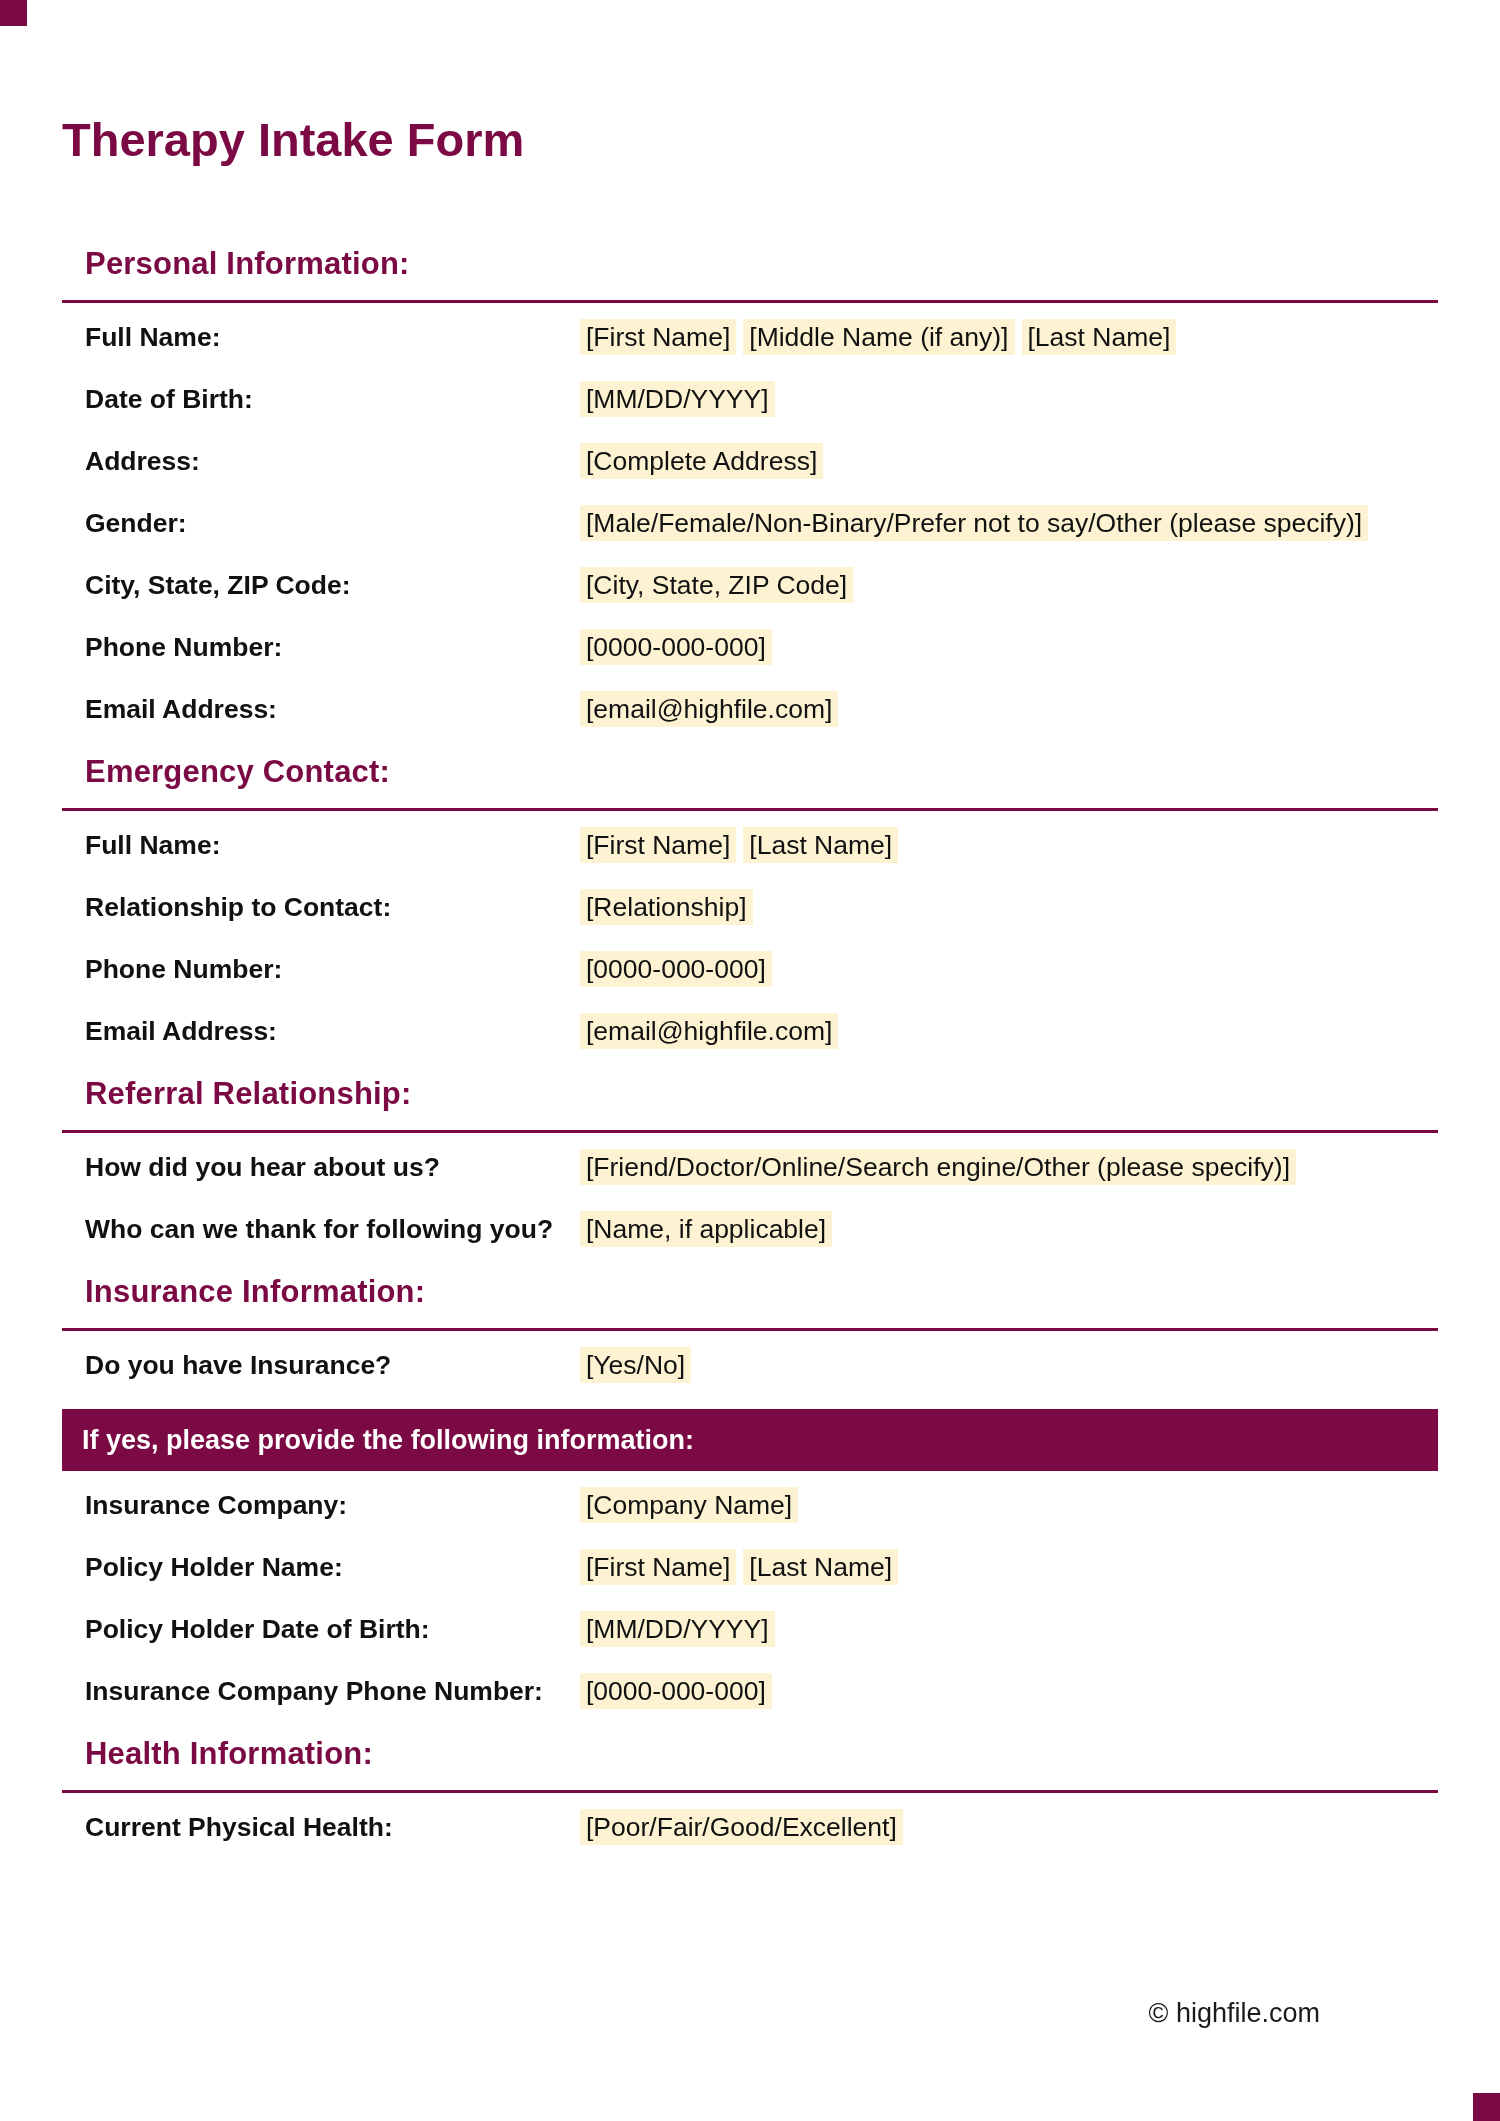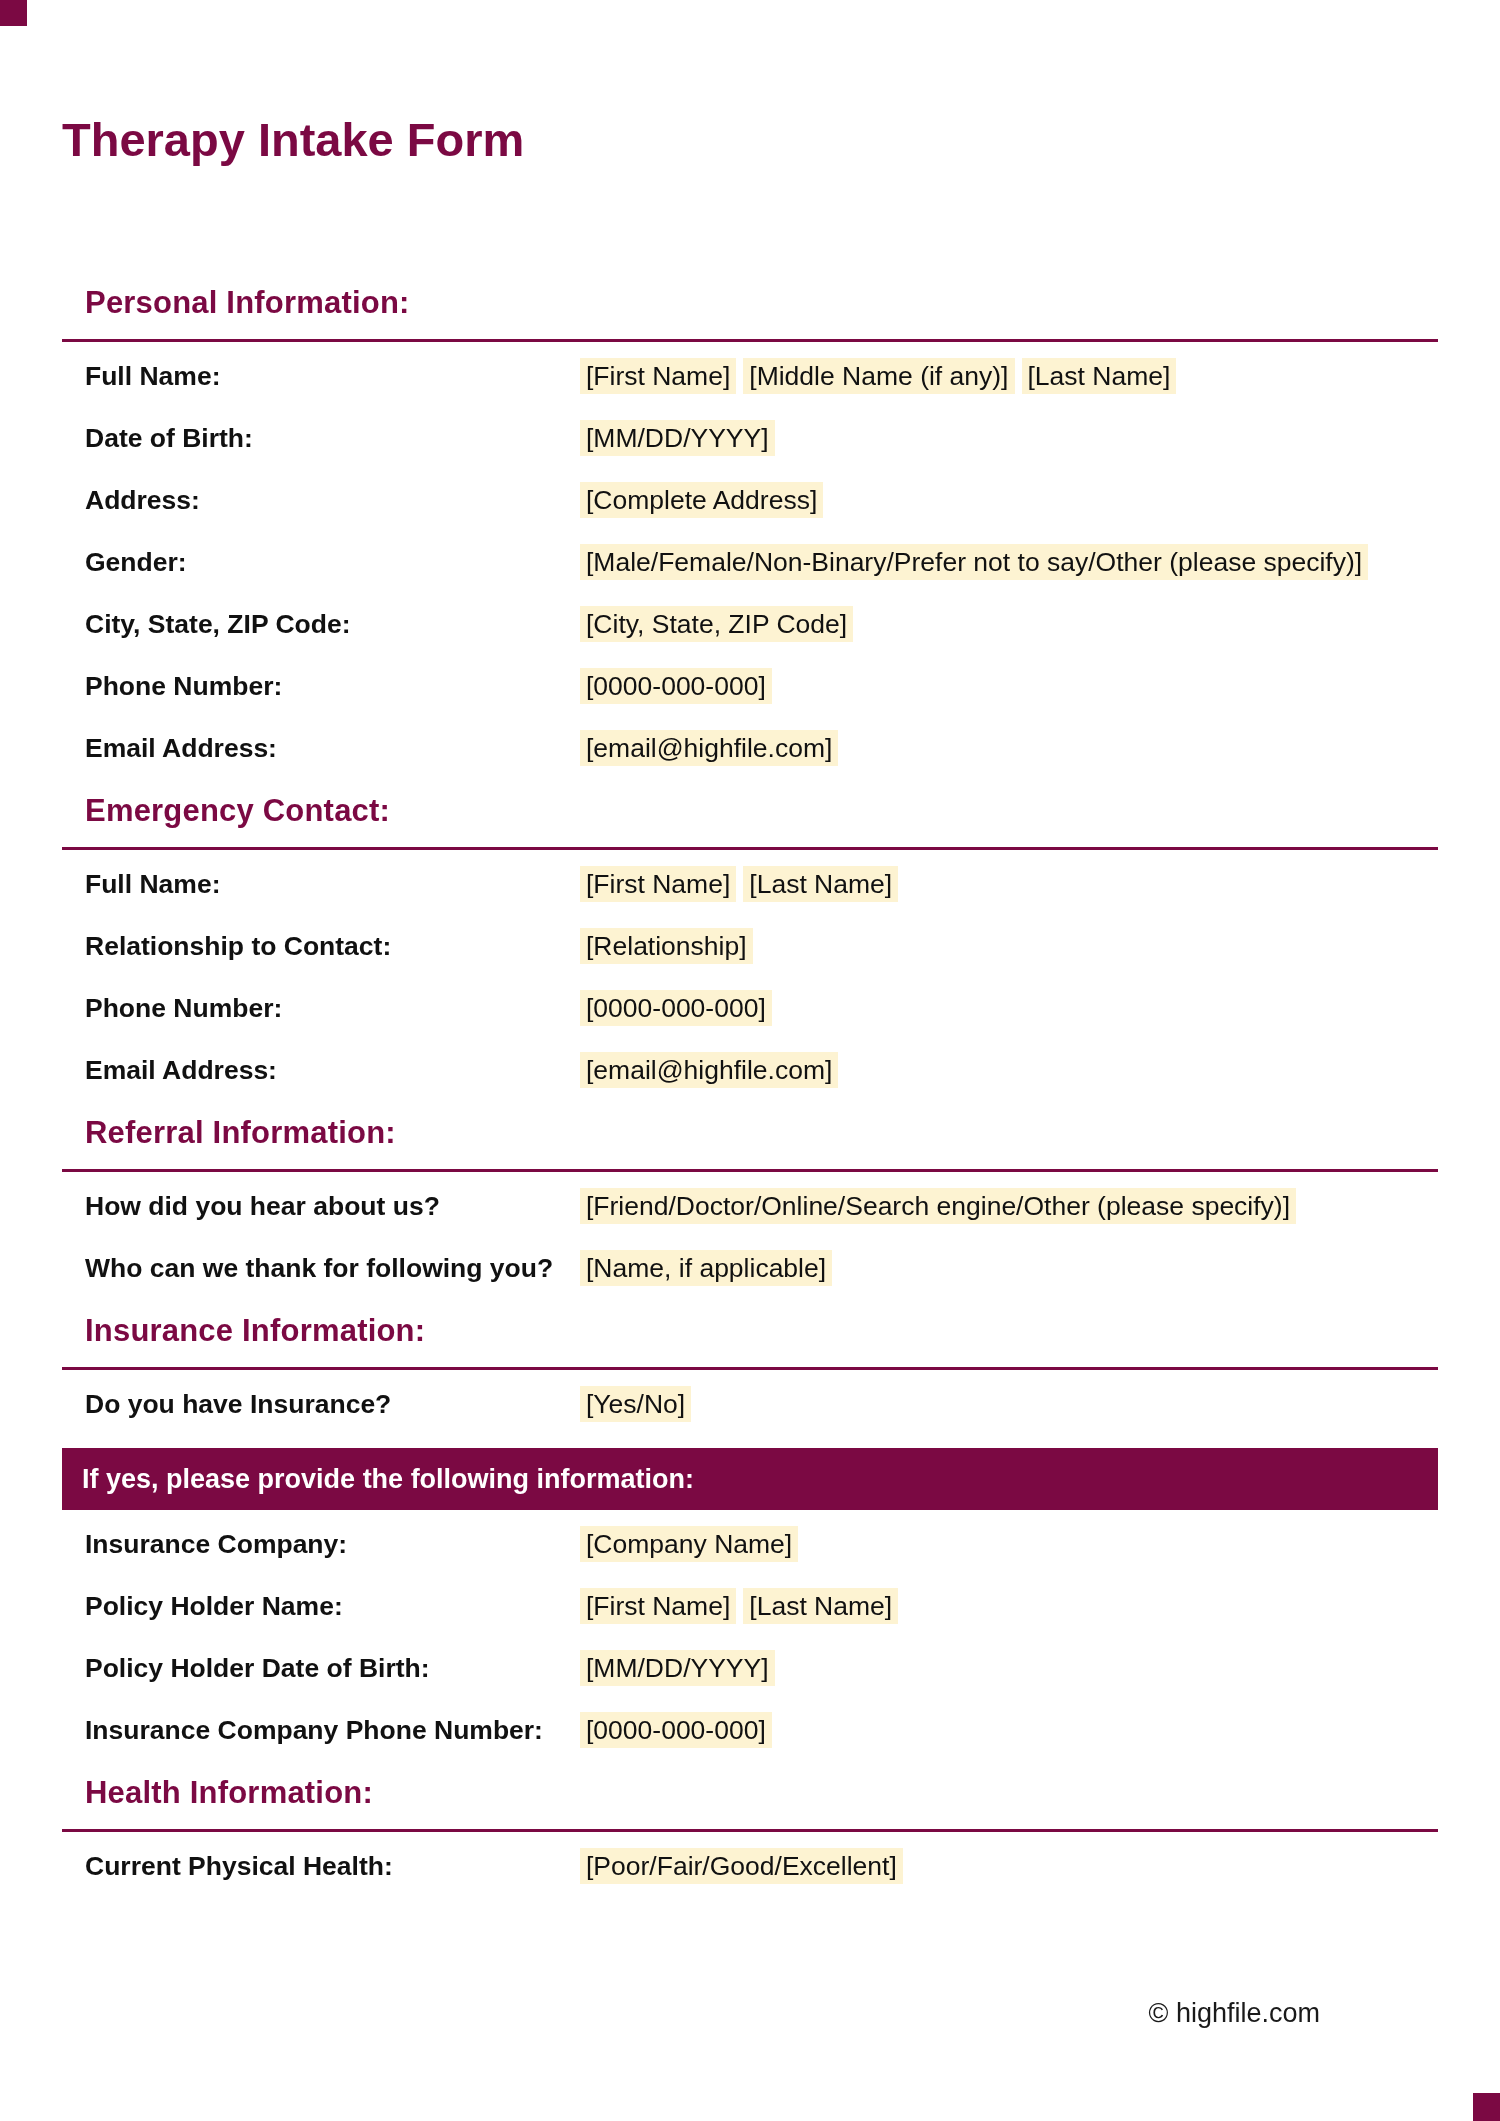--- a/index.html
+++ b/index.html
@@ -15,21 +15,21 @@
   }
   .corner{position:absolute;background:var(--accent);}
   .corner.tl{top:0;left:0;width:27px;height:26px;}
   .corner.br{right:0;bottom:0;width:27px;height:28px;}
   .page-title{
     margin:112px 0 0 0;text-align:left;
     font-size:47px;font-weight:bold;color:var(--accent);line-height:56px;
   }
   .content{position:absolute;left:62px;top:0;width:1376px;}
   .section{margin-top:21px;}
-  .section.first{margin-top:116px;}
+  .section.first{margin-top:77px;}
   .section-heading{
     margin:0 0 0 23px;font-size:31px;font-weight:bold;color:var(--accent);
     line-height:38px;letter-spacing:0.2px;
   }
   .rule{margin-top:17px;border:none;border-top:3.5px solid var(--accent);height:0;}
   .rows{margin-top:16px;}
   .row{
     display:flex;align-items:flex-start;padding-left:23px;margin-bottom:26px;
   }
   .label{
@@ -111,21 +111,21 @@
             <div class="label">Phone Number:</div>
             <div class="values"><span class="value">[0000-000-000]</span></div>
           </div>
           <div class="row">
             <div class="label">Email Address:</div>
             <div class="values"><span class="value">[email@highfile.com]</span></div>
           </div>
         </div>
       </section>
       <section class="section">
-        <h2 class="section-heading">Referral Information:</h2>
+        <h2 class="section-heading">Referral Relationship:</h2>
         <div class="rule"></div>
         <div class="rows">
           <div class="row">
             <div class="label">How did you hear about us?</div>
             <div class="values"><span class="value">[Friend/Doctor/Online/Search engine/Other (please specify)]</span></div>
           </div>
           <div class="row">
             <div class="label">Who can we thank for following you?</div>
             <div class="values"><span class="value">[Name, if applicable]</span></div>
           </div>

